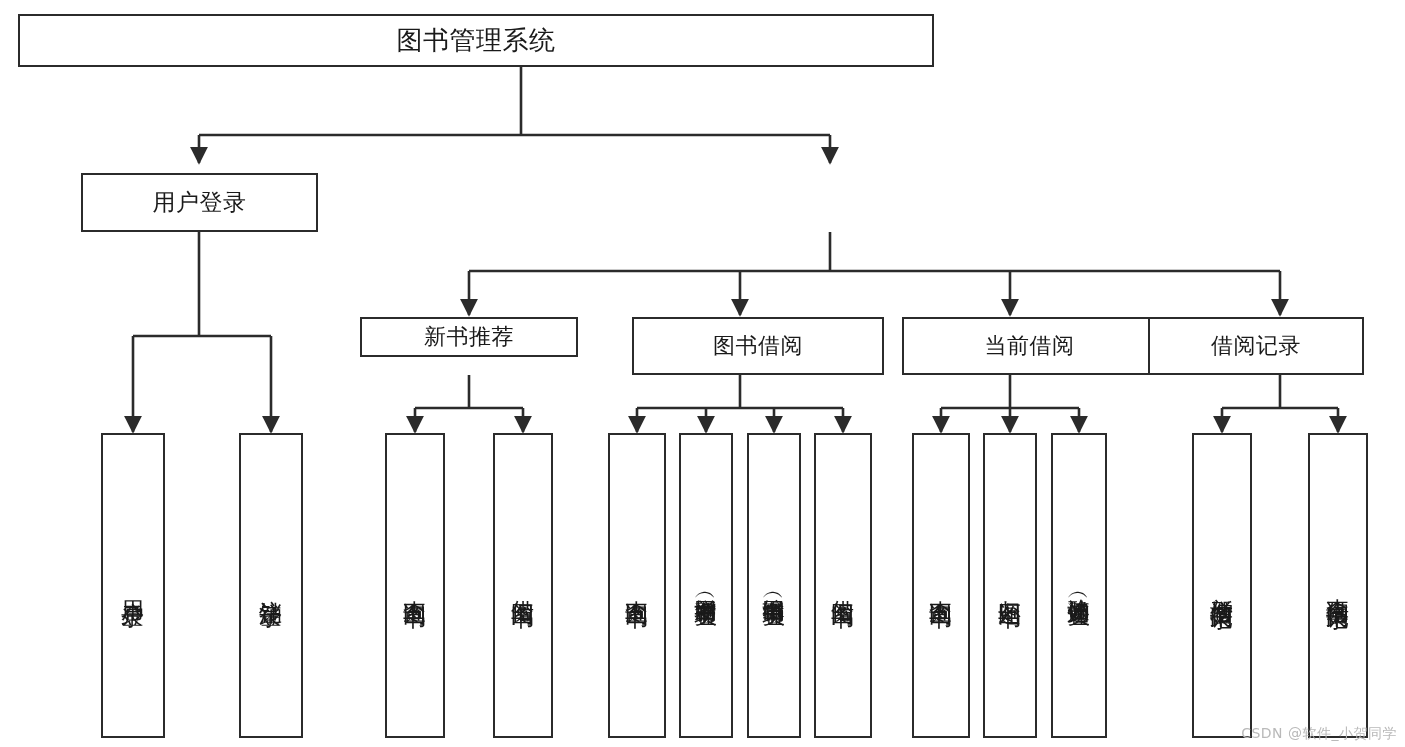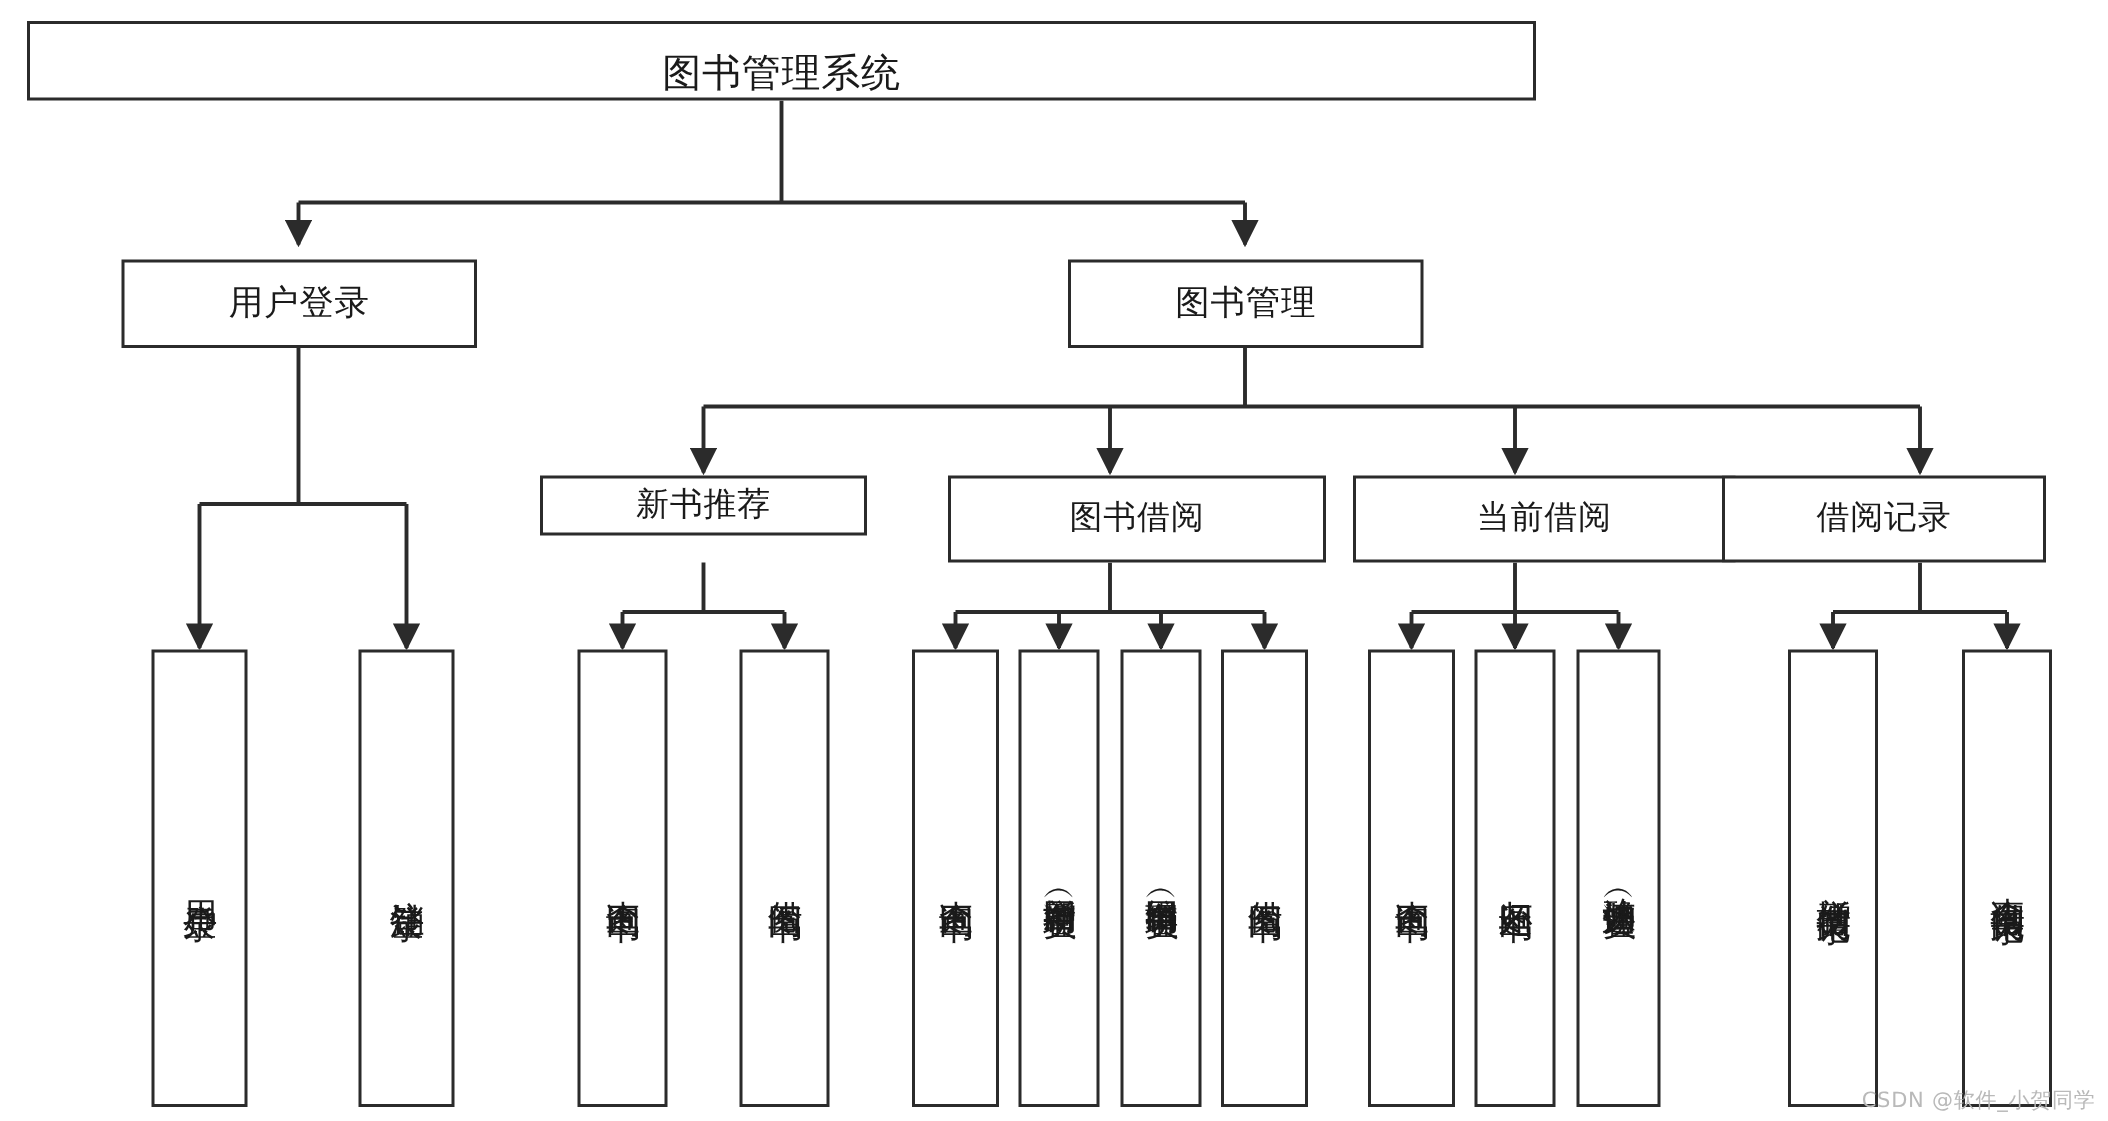--- a/index.html
+++ b/index.html
@@ -120,29 +120,26 @@
       <path d="M 1010 408 L 1010 432" marker-end="url(#arrow)"></path>
       <path d="M 1079 408 L 1079 432" marker-end="url(#arrow)"></path>
 
       <path d="M 1280 375 L 1280 408"></path>
       <path d="M 1222 408 L 1338 408"></path>
       <path d="M 1222 408 L 1222 432" marker-end="url(#arrow)"></path>
       <path d="M 1338 408 L 1338 432" marker-end="url(#arrow)"></path>
     </g>
   </svg>
 
-  <div class="node h lvl0" style="left:18px; top:14px; width:1006px; height:53px;align-items:flex-end;">
+  <div class="node h lvl0" style="left:18px; top:14px; width:916px; height:53px;">
     <span class="label">图书管理系统</span>
   </div>
 
   <div class="node h lvl1" style="left:81px; top:173px; width:237px; height:59px;">
     <span class="label">用户登录</span>
-  </div>
-  <div class="node h lvl1" style="left:712px; top:173px; width:237px; height:59px;">
-    <span class="label">图书管理</span>
   </div>
 
   <div class="node h lvl2" style="left:360px; top:317px; width:218px; height:40px;">
     <span class="label">新书推荐</span>
   </div>
   <div class="node h lvl2" style="left:632px; top:317px; width:252px; height:58px;">
     <span class="label">图书借阅</span>
   </div>
   <div class="node h lvl2" style="left:902px; top:317px; width:255px; height:58px;">
     <span class="label">当前借阅</span>

